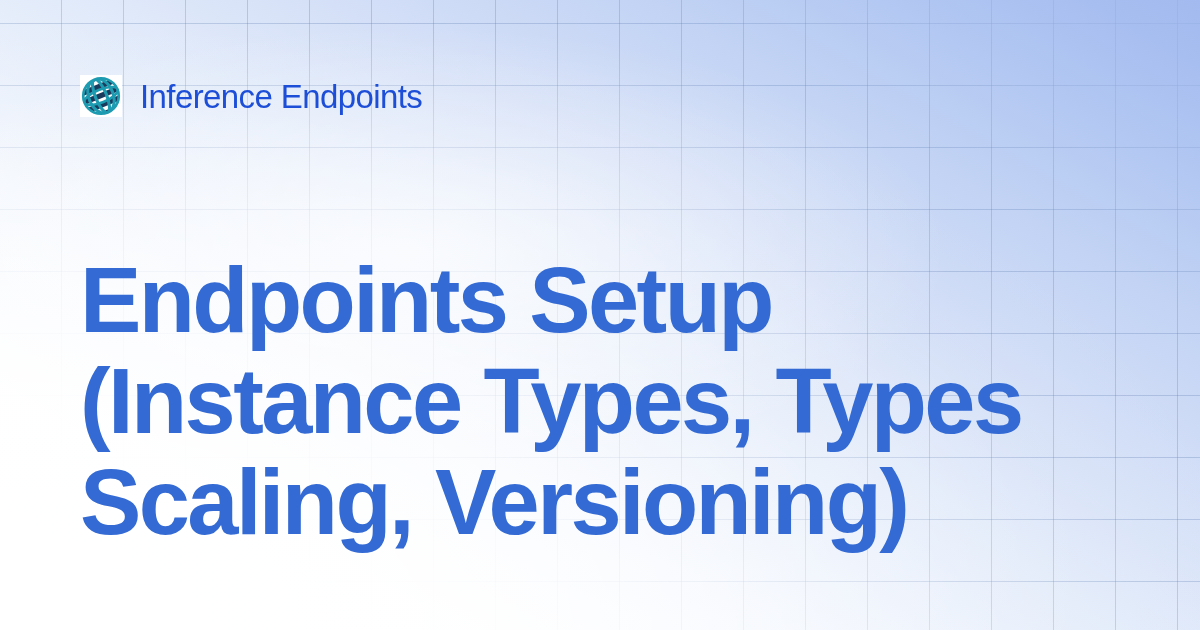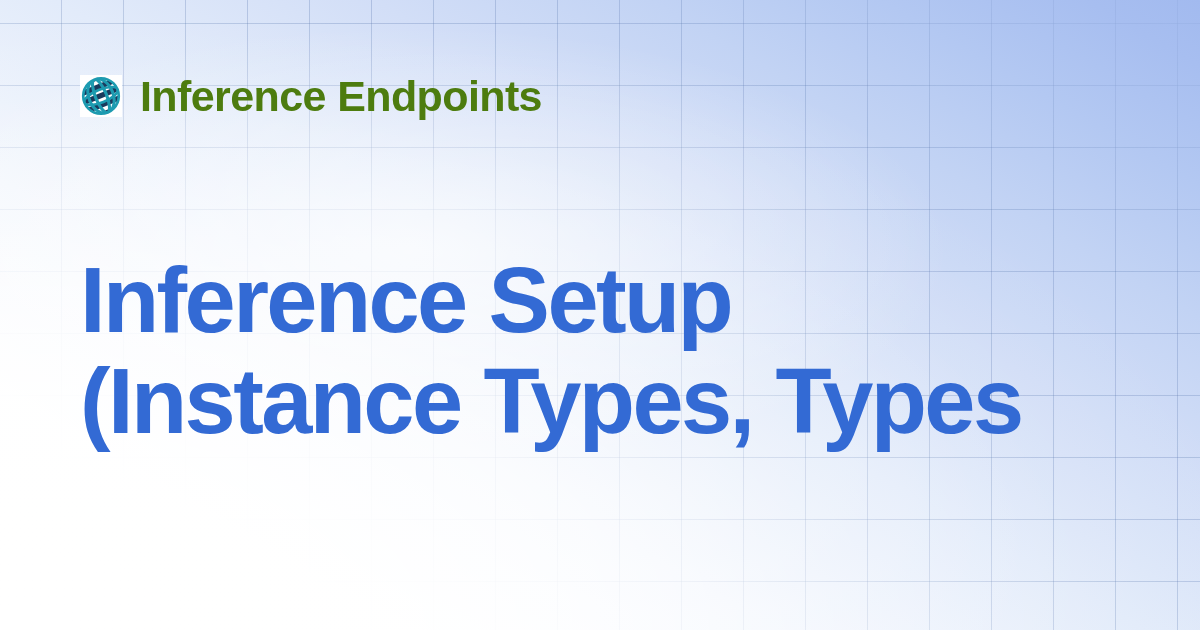--- a/index.html
+++ b/index.html
@@ -119,24 +119,24 @@
     width: 42px;
     height: 42px;
     flex: 0 0 42px;
     display: block;
     background: #ffffff;
   }
 
   .brand-logo svg { display: block; }
 
   .brand-name {
-    font-size: 43px;
-    font-weight: 700;
+    font-size: 33px;
+    font-weight: 400;
     letter-spacing: -0.6px;
-    color: #4d7c0f;
+    color: #1d4ed8;
     white-space: nowrap;
     line-height: 1;
   }
 
   
   .headline {
     margin-top: 130px;
     font-size: 92px;
     line-height: 101px;
     font-weight: 700;
@@ -193,18 +193,19 @@
           </g>
 
           <circle cx="21" cy="21" r="18" fill="none" stroke="#1D9BB0" stroke-width="2.2"></circle>
         </svg>
       </span>
 
       <span class="brand-name">Inference Endpoints</span>
     </div>
 
     <h1 class="headline">
-      <span class="headline-line">Inference Setup</span>
+      <span class="headline-line">Endpoints Setup</span>
       <span class="headline-line">(Instance Types, Types</span>
+      <span class="headline-line">Scaling, Versioning)</span>
     </h1>
 
   </div>
 </div>
 
 </body></html>

